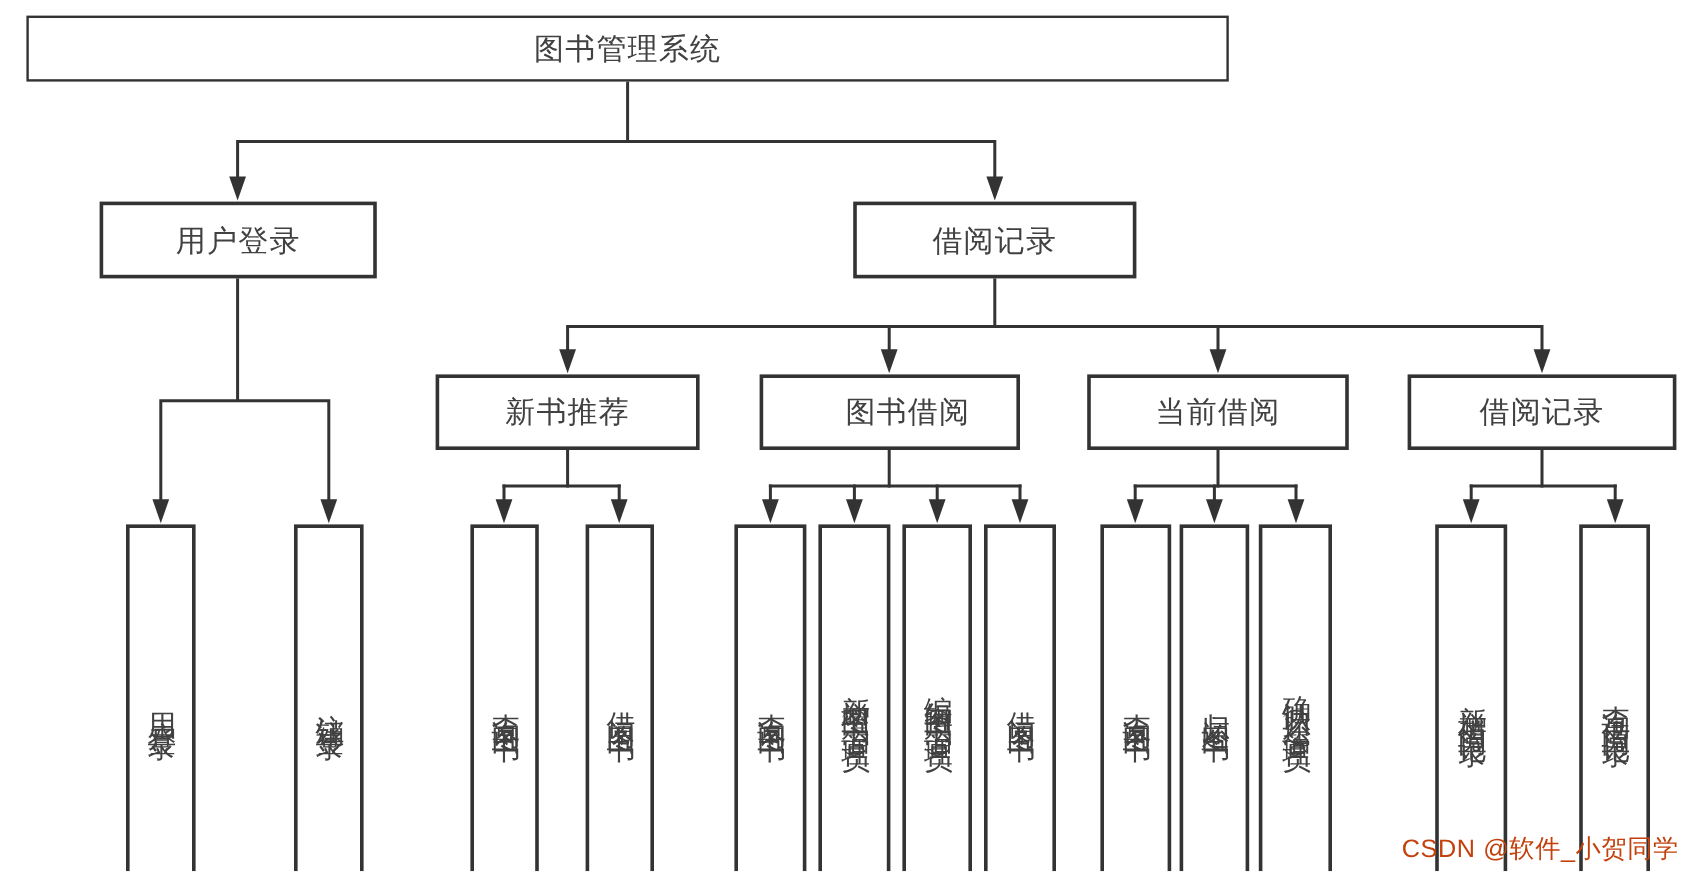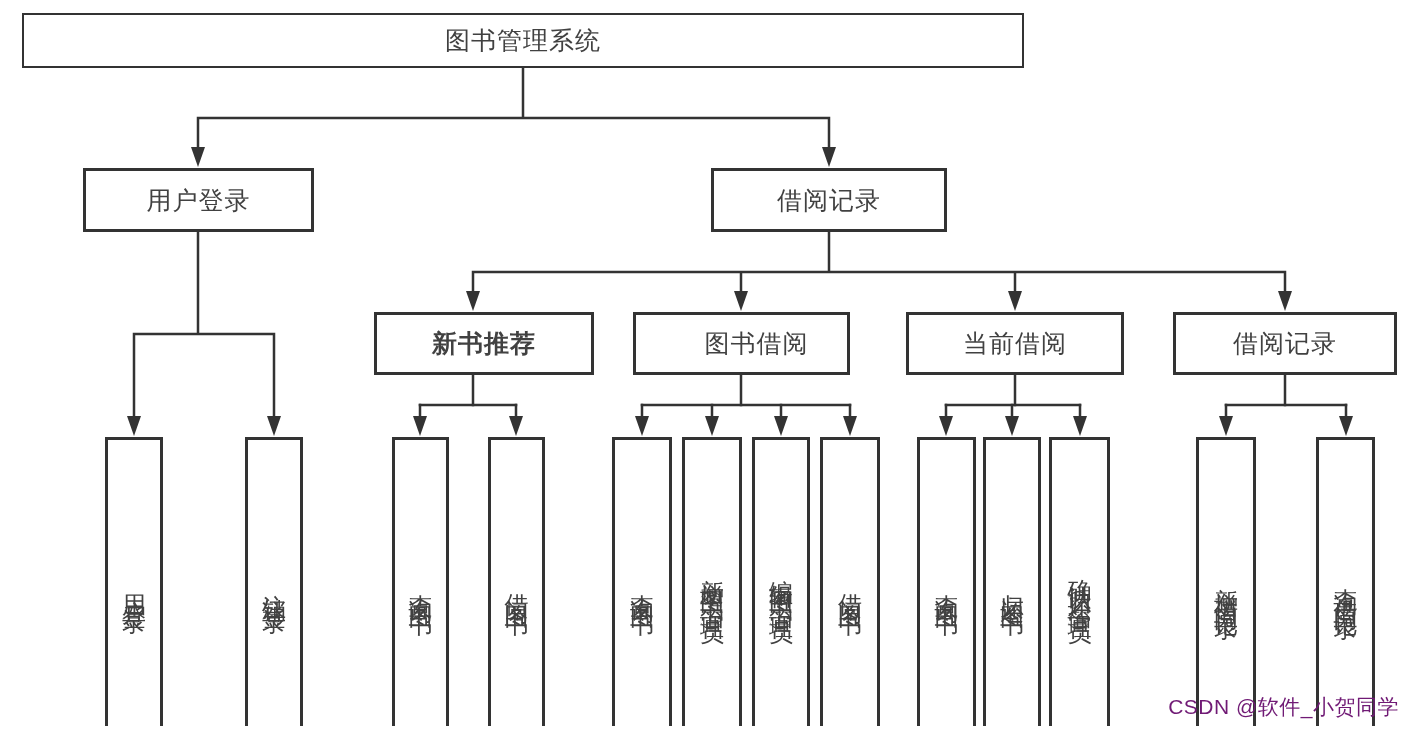--- a/index.html
+++ b/index.html
@@ -53,21 +53,21 @@
     line-height: 1;
     letter-spacing: 6px;
     color: #414141;
     white-space: nowrap;
   }
   .watermark {
     position: absolute;
     right: 6px;
     bottom: 5px;
     font-size: 21px;
-    color: #701a75;
+    color: #c2410c;
     letter-spacing: 0.5px;
     z-index: 5;
     white-space: nowrap;
   }
 </style>
 </head>
 <body>
 
 <div class="stage">
 
@@ -113,21 +113,21 @@
     <span class="hlabel">图书管理系统</span>
   </div>
 
   <div class="box" style="left:83px; top:168px; width:231px; height:64px;">
     <span class="hlabel">用户登录</span>
   </div>
   <div class="box" style="left:711px; top:168px; width:236px; height:64px;">
     <span class="hlabel">借阅记录</span>
   </div>
 
-  <div class="box" style="left:374px; top:312px; width:220px; height:63px;font-weight:bold;">
+  <div class="box" style="left:363px; top:312px; width:220px; height:63px;">
     <span class="hlabel">新书推荐</span>
   </div>
   <div class="box" style="left:633px; top:312px; width:217px; height:63px;padding-left:30px;">
     <span class="hlabel">图书借阅</span>
   </div>
   <div class="box" style="left:1173px; top:312px; width:224px; height:63px;">
     <span class="hlabel">借阅记录</span>
   </div>
   <div class="box" style="left:906px; top:312px; width:218px; height:63px;">
     <span class="hlabel">当前借阅</span>

